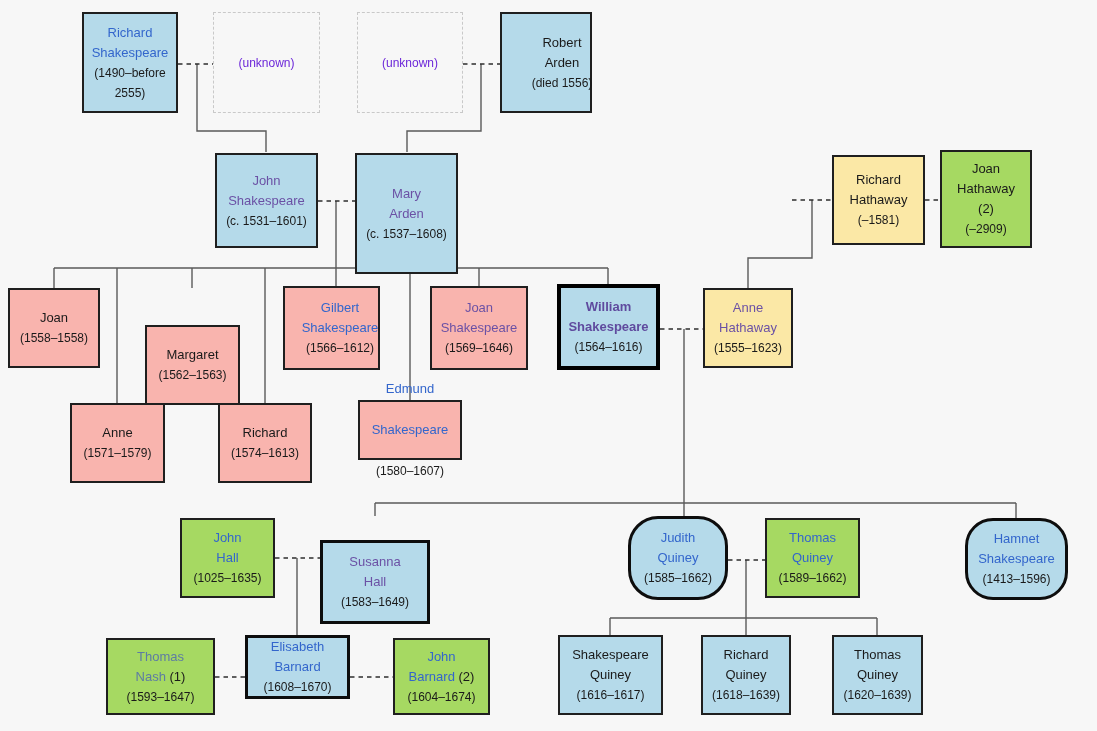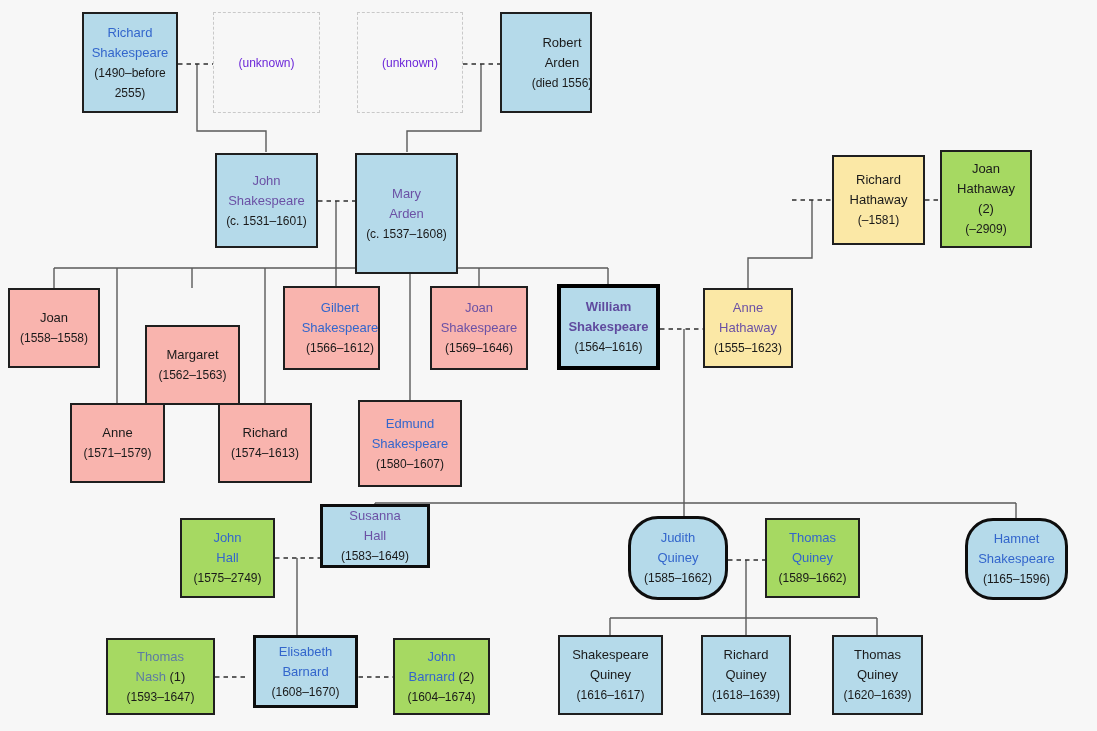--- a/index.html
+++ b/index.html
@@ -142,56 +142,56 @@
       <div class="line"><span class="seg-dates">(1555–1623)</span></div>
     </div>
     <div class="node c-pink" style="left: 70px; top: 403px; width: 95px; height: 80px;">
       <div class="line"><span class="seg-plain">Anne</span></div>
       <div class="line"><span class="seg-dates">(1571–1579)</span></div>
     </div>
     <div class="node c-pink" style="left: 218px; top: 403px; width: 94px; height: 80px;">
       <div class="line"><span class="seg-plain">Richard</span></div>
       <div class="line"><span class="seg-dates">(1574–1613)</span></div>
     </div>
-    <div class="node c-pink" style="left: 358px; top: 400px; width: 104px; height: 87px;">
+    <div class="node c-pink" style="left: 358px; top: 400px; width: 104px; height: 60px; gap: 21px;">
       <div class="line"><span class="seg-link">Edmund</span></div>
       <div class="line"><span class="seg-link">Shakespeare</span></div>
       <div class="line"><span class="seg-dates">(1580–1607)</span></div>
     </div>
     <div class="node c-green" style="left: 180px; top: 518px; width: 95px; height: 80px;">
       <div class="line"><span class="seg-link">John</span></div>
       <div class="line"><span class="seg-link">Hall</span></div>
-      <div class="line"><span class="seg-dates">(1575–2749)</span></div>
-    </div>
-    <div class="node c-blue b-medium" style="left: 320px; top: 504px; width: 110px; height: 64px; align-items: center;">
+      <div class="line"><span class="seg-dates">(1025–1635)</span></div>
+    </div>
+    <div class="node c-blue b-medium" style="left: 320px; top: 540px; width: 110px; height: 84px; align-items: center;">
       <div class="line"><span class="seg-visited">Susanna</span></div>
       <div class="line"><span class="seg-visited">Hall</span></div>
       <div class="line"><span class="seg-dates">(1583–1649)</span></div>
     </div>
     <div class="node c-blue b-medium" style="left: 628px; top: 516px; width: 100px; height: 84px; border-radius: 30px;">
       <div class="line"><span class="seg-link">Judith</span></div>
       <div class="line"><span class="seg-link">Quiney</span></div>
       <div class="line"><span class="seg-dates">(1585–1662)</span></div>
     </div>
     <div class="node c-green" style="left: 765px; top: 518px; width: 95px; height: 80px;">
       <div class="line"><span class="seg-link">Thomas</span></div>
       <div class="line"><span class="seg-link">Quiney</span></div>
       <div class="line"><span class="seg-dates">(1589–1662)</span></div>
     </div>
     <div class="node c-blue b-medium" style="left: 965px; top: 518px; width: 103px; height: 82px; border-radius: 28px;">
       <div class="line"><span class="seg-link">Hamnet</span></div>
       <div class="line"><span class="seg-link">Shakespeare</span></div>
-      <div class="line"><span class="seg-dates">(1165–1596)</span></div>
+      <div class="line"><span class="seg-dates">(1413–1596)</span></div>
     </div>
     <div class="node c-green" style="left: 106px; top: 638px; width: 109px; height: 77px;">
       <div class="line"><span class="seg-slate">Thomas</span></div>
       <div class="line"><span class="seg-slate">Nash </span><span class="seg-plain">(1)</span></div>
       <div class="line"><span class="seg-dates">(1593–1647)</span></div>
     </div>
-    <div class="node c-blue b-medium" style="left: 253px; top: 635px; width: 105px; height: 73px;">
+    <div class="node c-blue b-medium" style="left: 245px; top: 635px; width: 105px; height: 64px;">
       <div class="line"><span class="seg-link">Elisabeth</span></div>
       <div class="line"><span class="seg-link">Barnard</span></div>
       <div class="line"><span class="seg-dates">(1608–1670)</span></div>
     </div>
     <div class="node c-green" style="left: 393px; top: 638px; width: 97px; height: 77px;">
       <div class="line"><span class="seg-link">John</span></div>
       <div class="line"><span class="seg-link">Barnard </span><span class="seg-plain">(2)</span></div>
       <div class="line"><span class="seg-dates">(1604–1674)</span></div>
     </div>
     <div class="node c-blue" style="left: 558px; top: 635px; width: 105px; height: 80px;">

